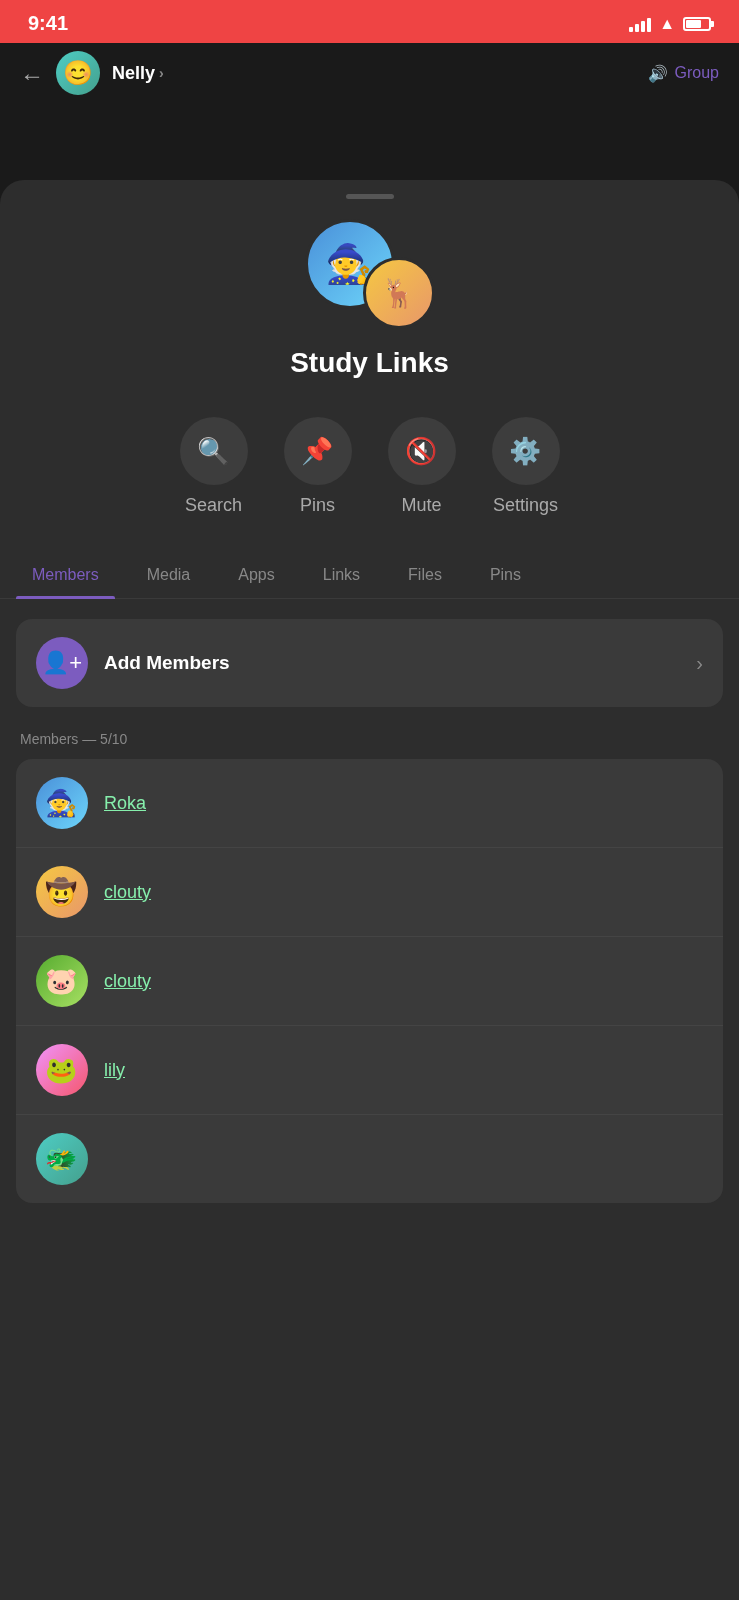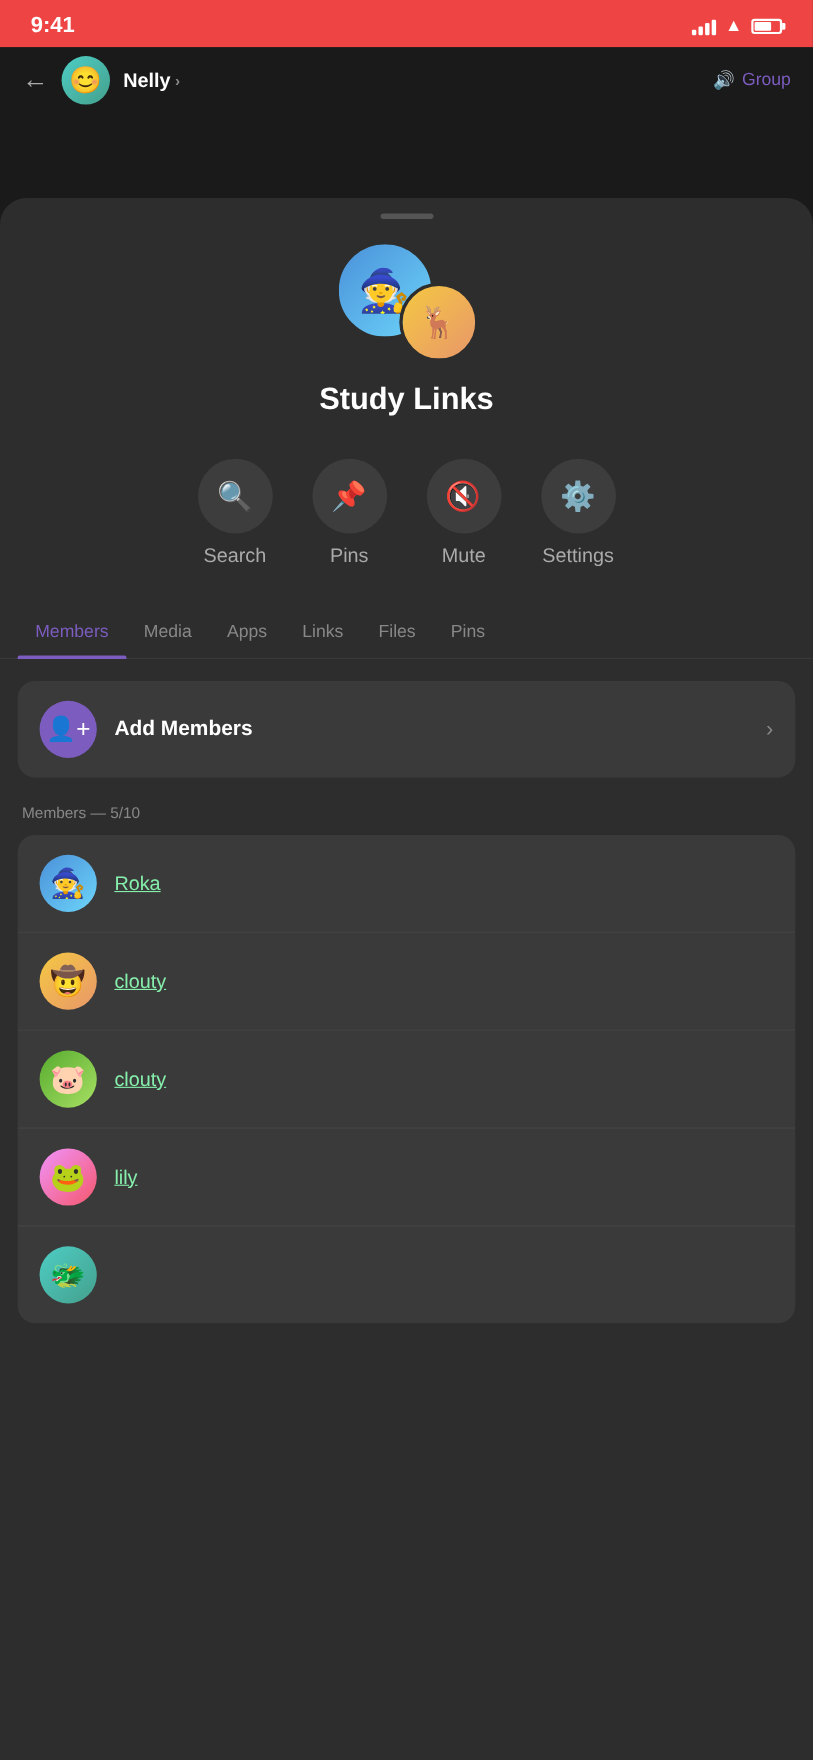--- a/index.html
+++ b/index.html
@@ -258,21 +258,21 @@
     .action-btn-label {
       color: #aaa;
       font-size: 18px;
     }
 
     
     .tabs-container {
       display: flex;
       border-bottom: 1px solid #3a3a3a;
       padding: 0 16px;
-      gap: 0;
+      gap: 16px;
     }
 
     .tab {
       padding: 14px 16px;
       font-size: 16px;
       color: #888;
       cursor: pointer;
       position: relative;
       font-weight: 500;
     }

